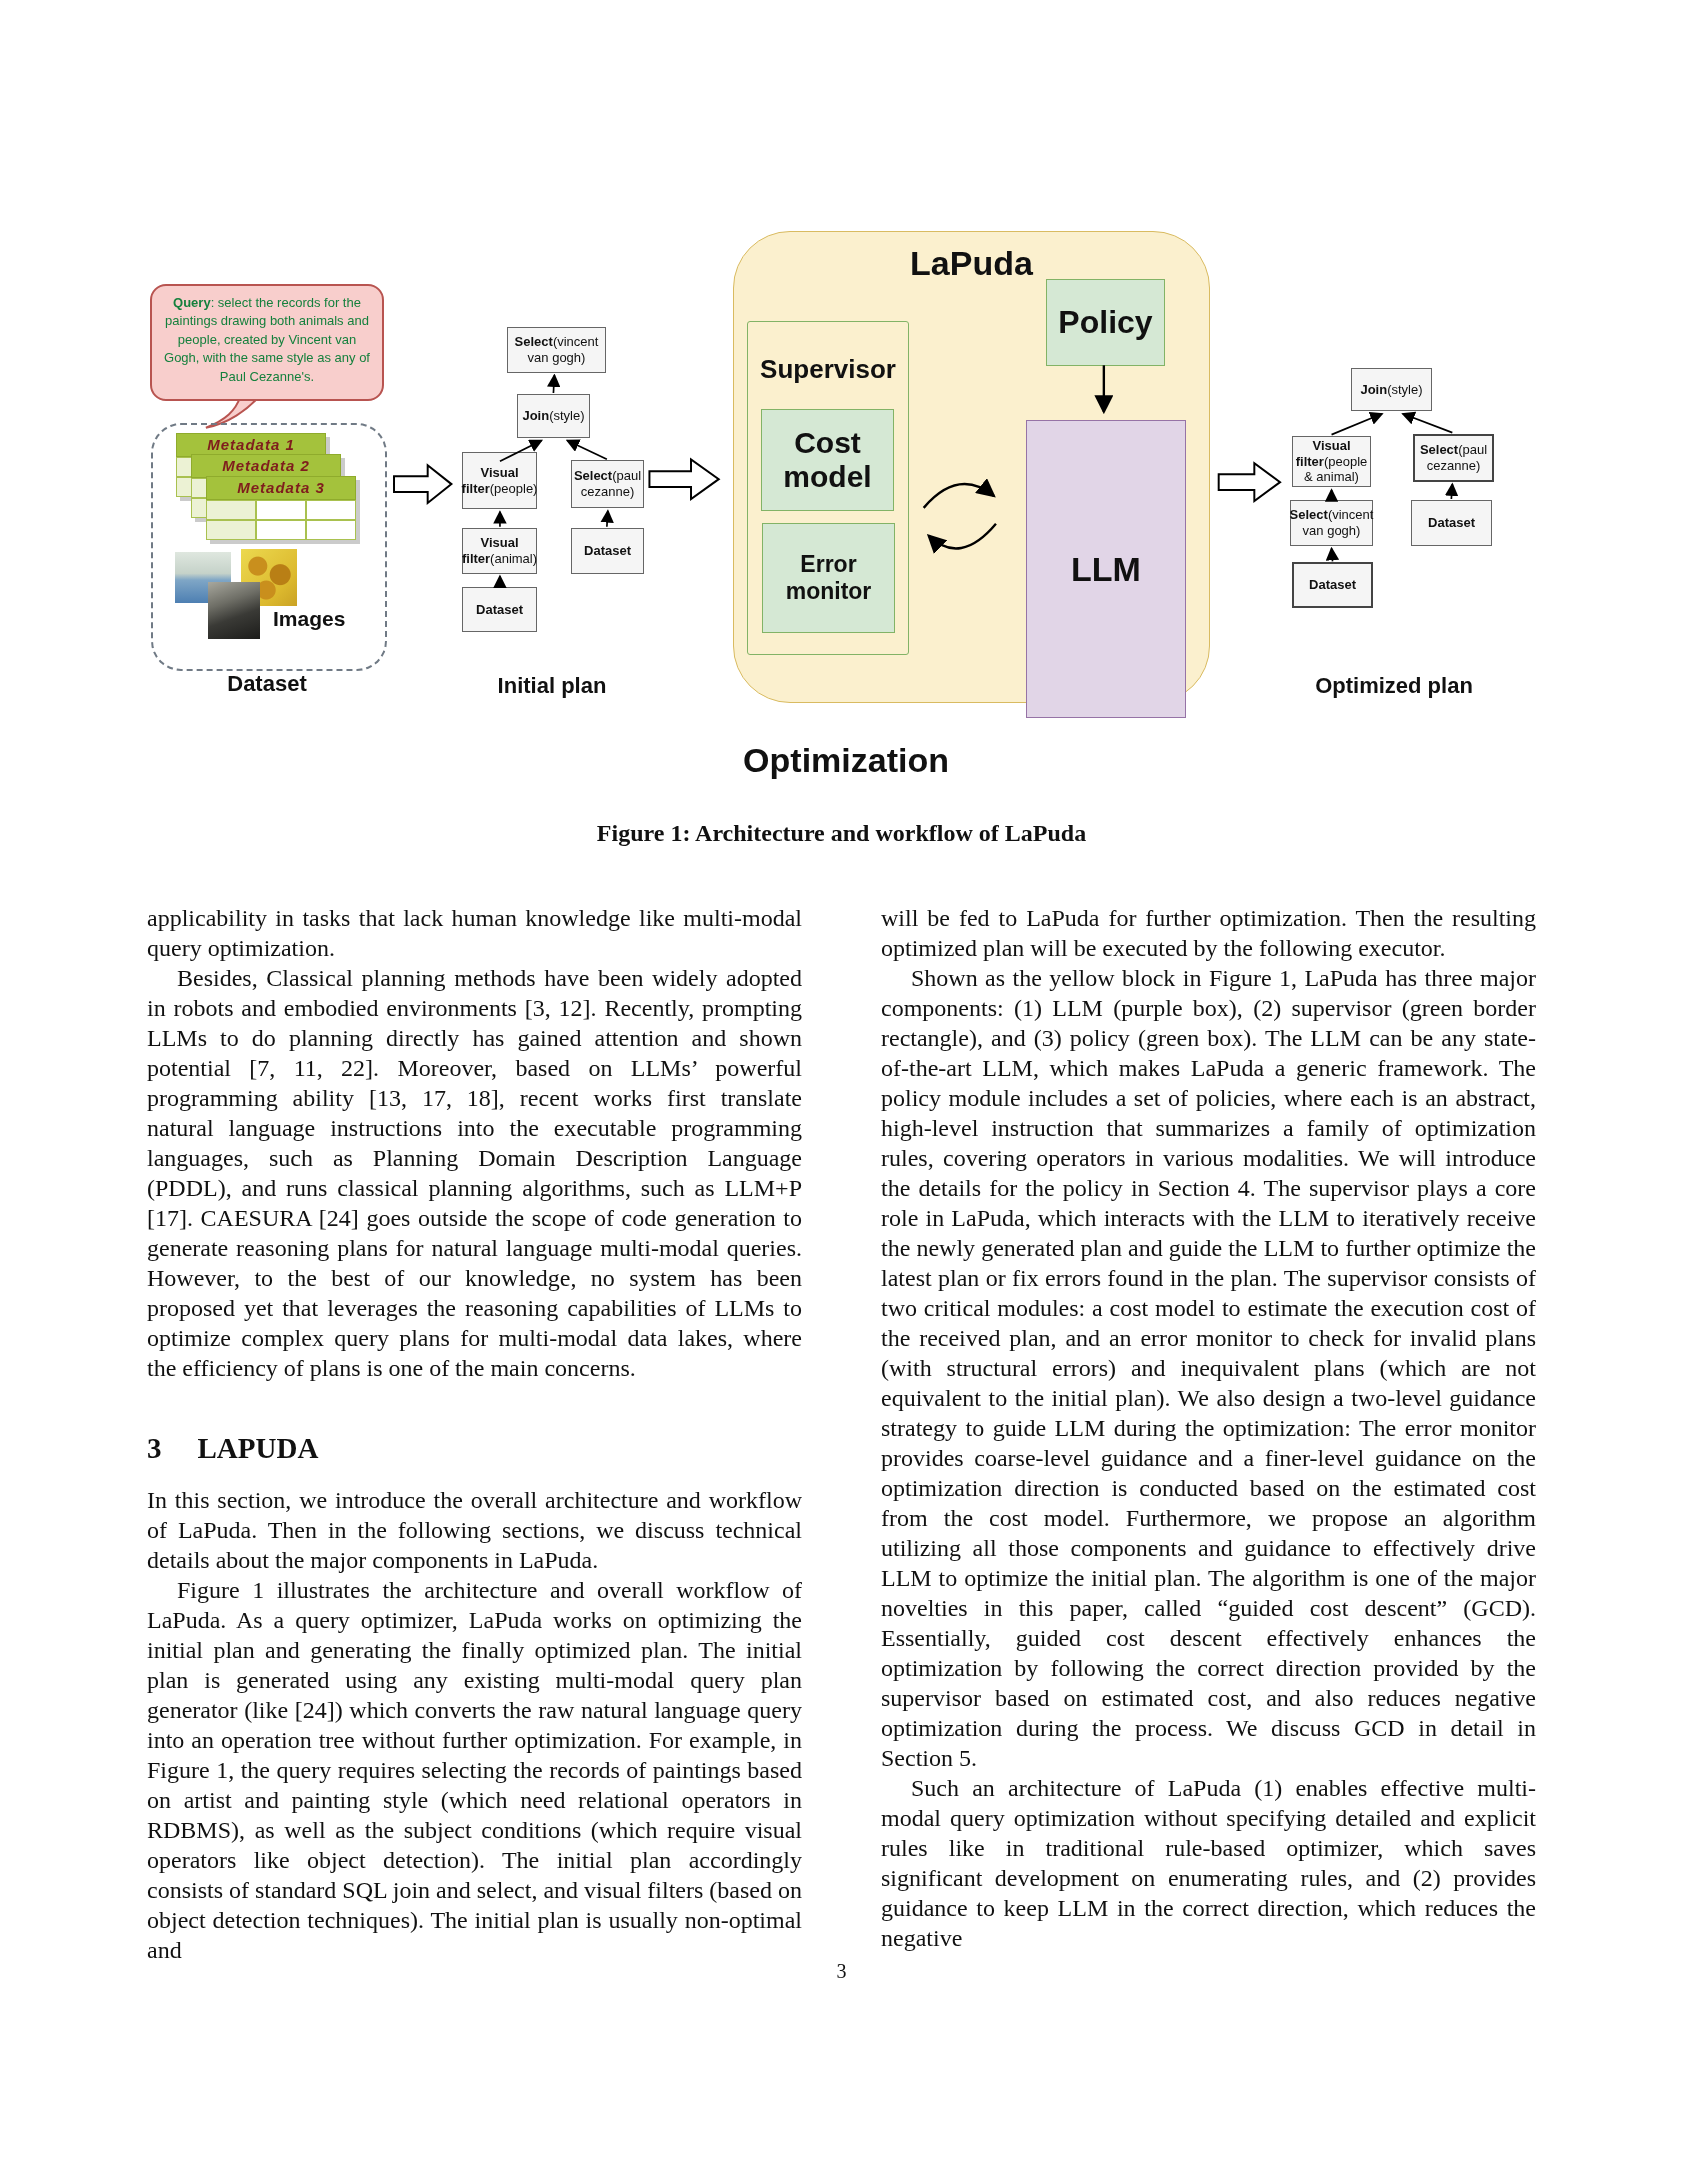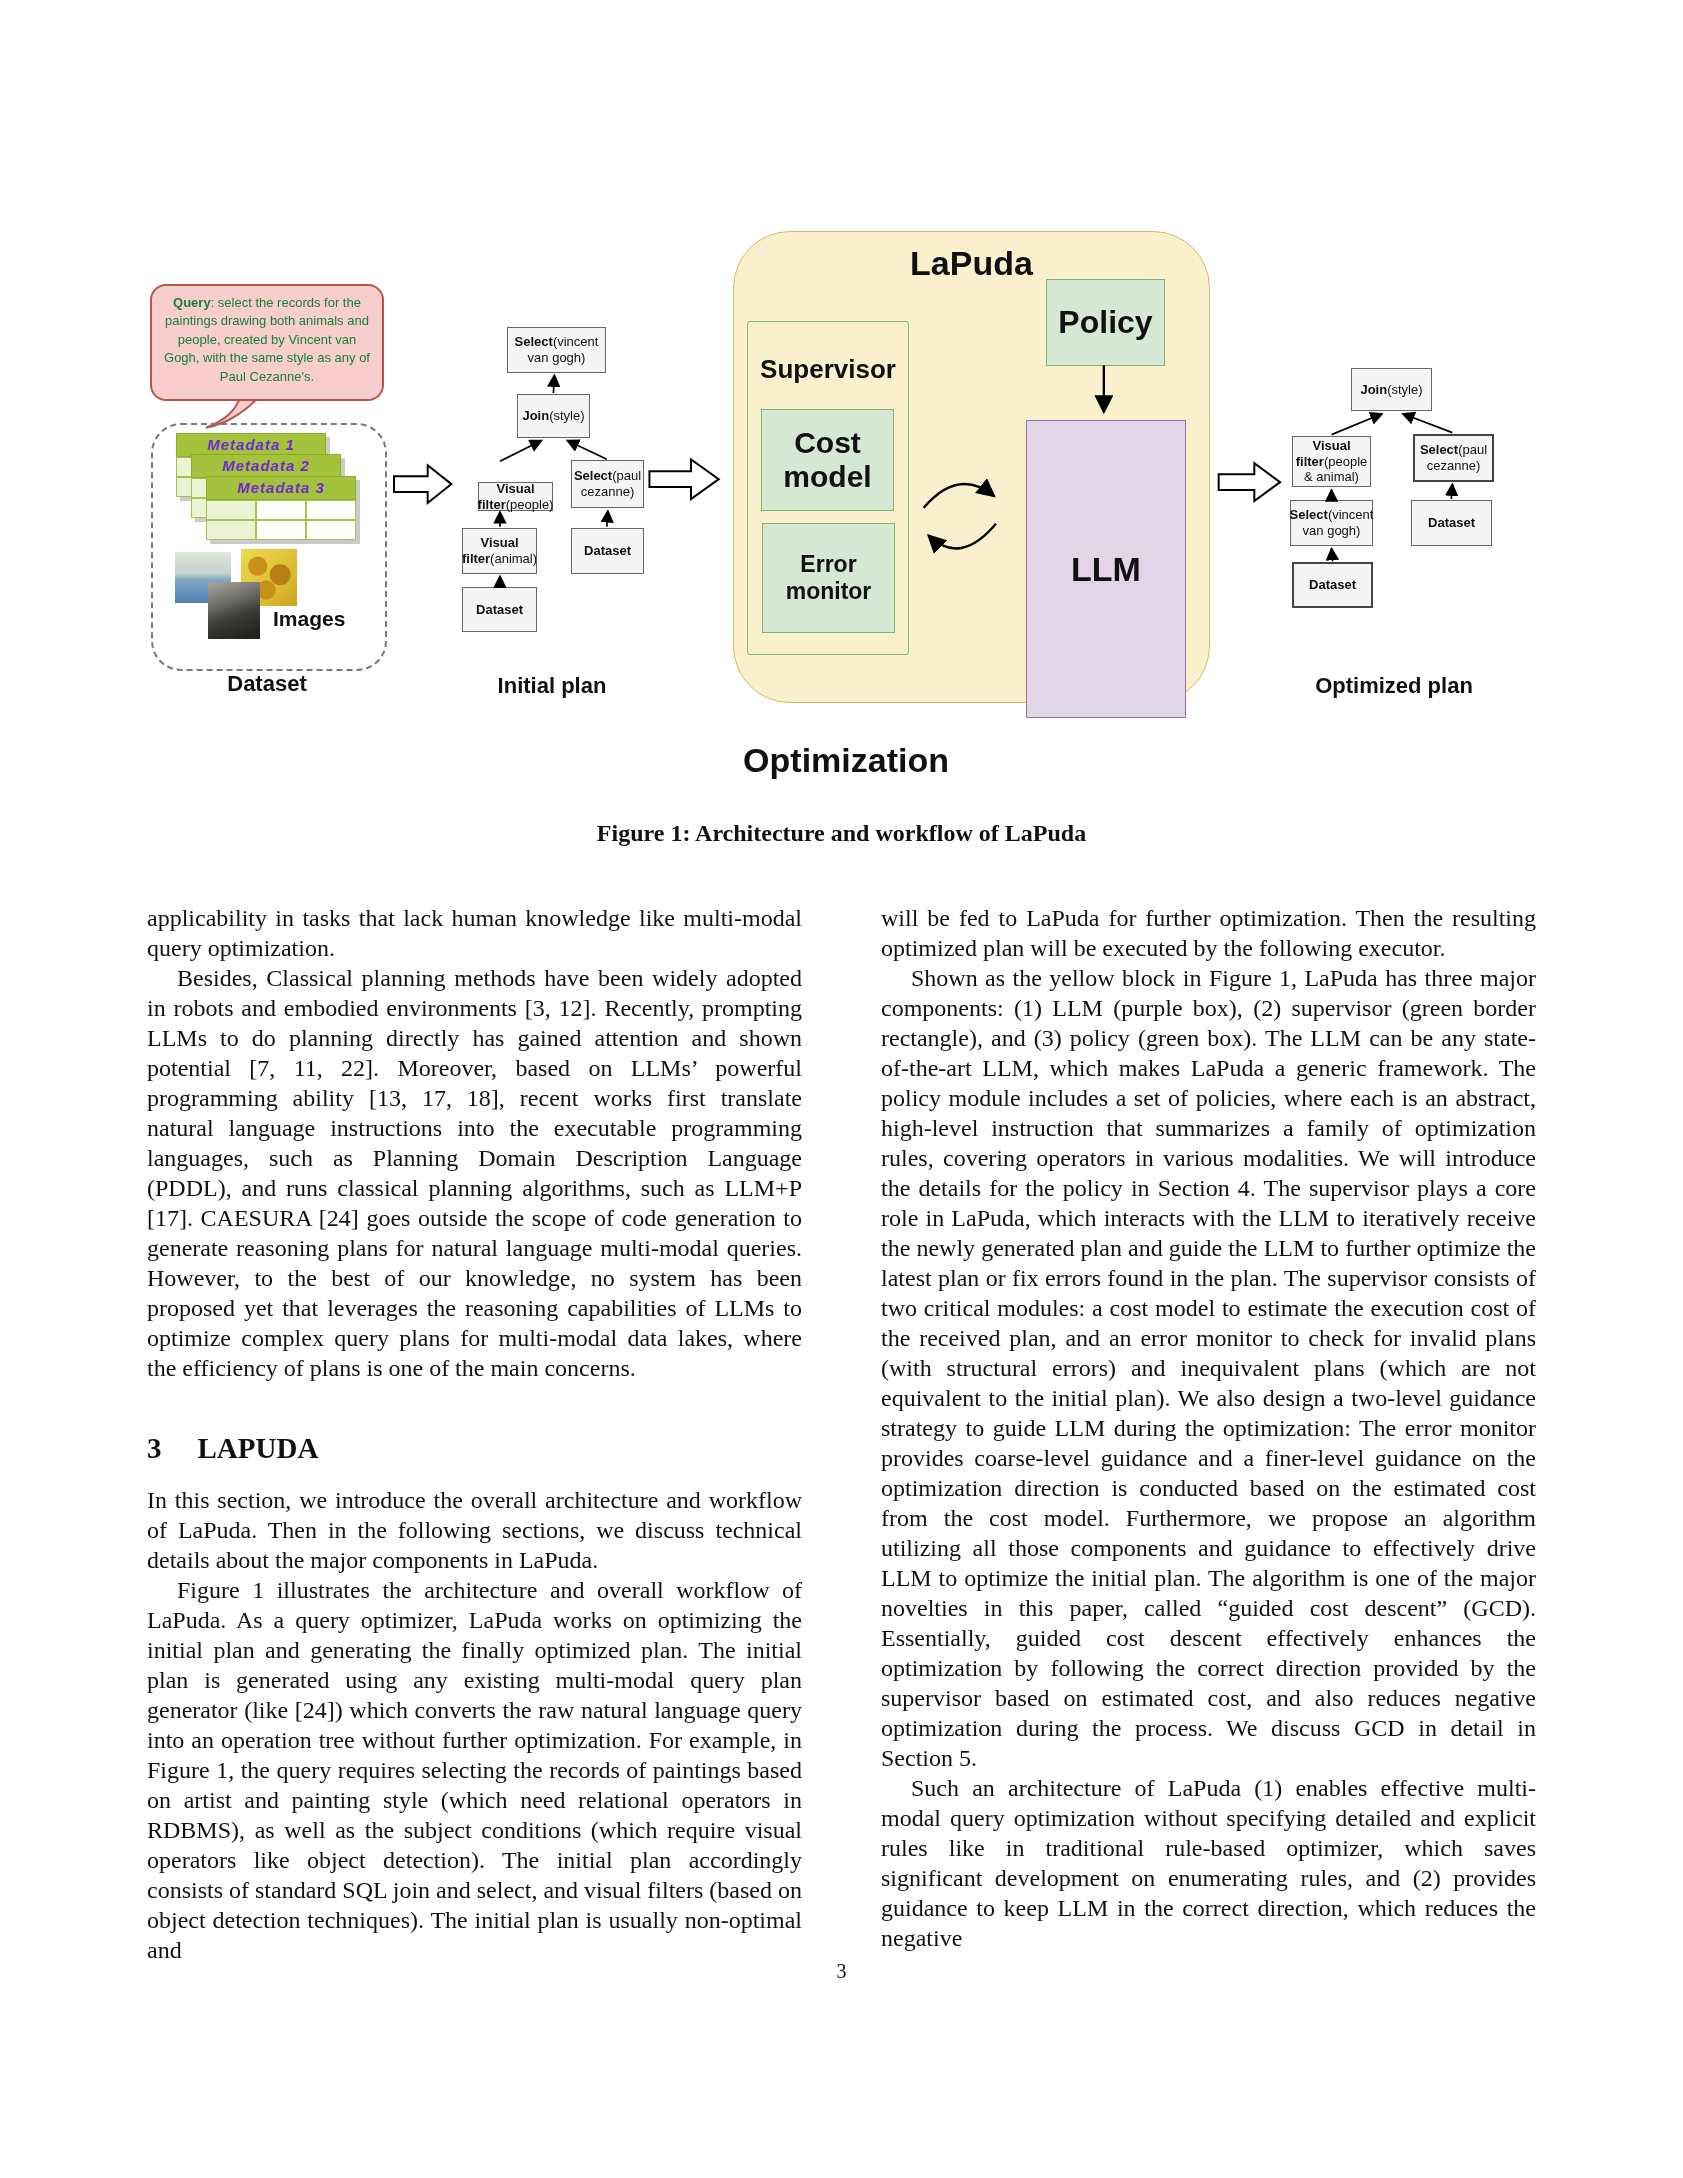--- a/index.html
+++ b/index.html
@@ -11,21 +11,21 @@
   .bubble { position:absolute; left:150px; top:284px; width:234px; height:117px; box-sizing:border-box;
             background:#F8CECC; border:2px solid #B85450; border-radius:16px; padding:8px 8px;
             font-size:13px; line-height:1.42; text-align:center; color:#15803d; z-index:3; }
 
   
   .dashbox { position:absolute; left:151px; top:423px; width:232px; height:244px;
              border:2px dashed #707a85; border-radius:30px; z-index:1; }
 
   
   .mcard { position:absolute; width:150px; box-shadow:4px 4px 0 rgba(140,140,140,.45); }
-  .mhead { background:#A4C23C; border:1.5px solid #8FAB2C; color:#6d28d9; font-weight:bold; font-style:italic;
+  .mhead { background:#A4C23C; border:1.5px solid #8FAB2C; color:#7f1d1d; font-weight:bold; font-style:italic;
            font-size:15px; text-align:center; height:22px; line-height:22px; letter-spacing:1px; }
   .mgrid { display:grid; grid-template-columns:1fr 1fr 1fr; }
   .mgrid div { background:#fff; border:1px solid #A9C14F; height:18px; }
   .mgrid div:nth-child(3n+1) { background:#ECF2D4; }
 
   .thumb { position:absolute; }
   .lbl { position:absolute; font-weight:bold; }
 
   
   .node { position:absolute; box-sizing:border-box; background:#F5F5F5; border:1.6px solid #666;
@@ -124,21 +124,21 @@
 
   <div class="lbl" style="left:273px; top:607px; font-size:21px;">Images</div>
   <div class="lbl figtext" style="left:151px; top:671px; width:232px; font-size:22px;">Dataset</div>
 
   <div class="node" style="left:507px; top:327px; width:99px; height:46px;">
       <span><b>Select</b><span>(vincent van gogh)</span></span>
     </div>
   <div class="node" style="left:517px; top:394px; width:73px; height:44px;">
       <span><b>Join</b><span>(style)</span></span>
     </div>
-  <div class="node" style="left:462px; top:482px; width:75px; height:29px;margin-left:16px;">
+  <div class="node" style="left:462px; top:452px; width:75px; height:57px;">
       <span><b>Visual filter</b><span>(people)</span></span>
     </div>
   <div class="node" style="left:571px; top:460px; width:73px; height:48px;">
       <span><b>Select</b><span>(paul cezanne)</span></span>
     </div>
   <div class="node" style="left:462px; top:528px; width:75px; height:46px;">
       <span><b>Visual filter</b><span>(animal)</span></span>
     </div>
   <div class="node" style="left:571px; top:528px; width:73px; height:46px;">
       <span><b>Dataset</b><span></span></span>

